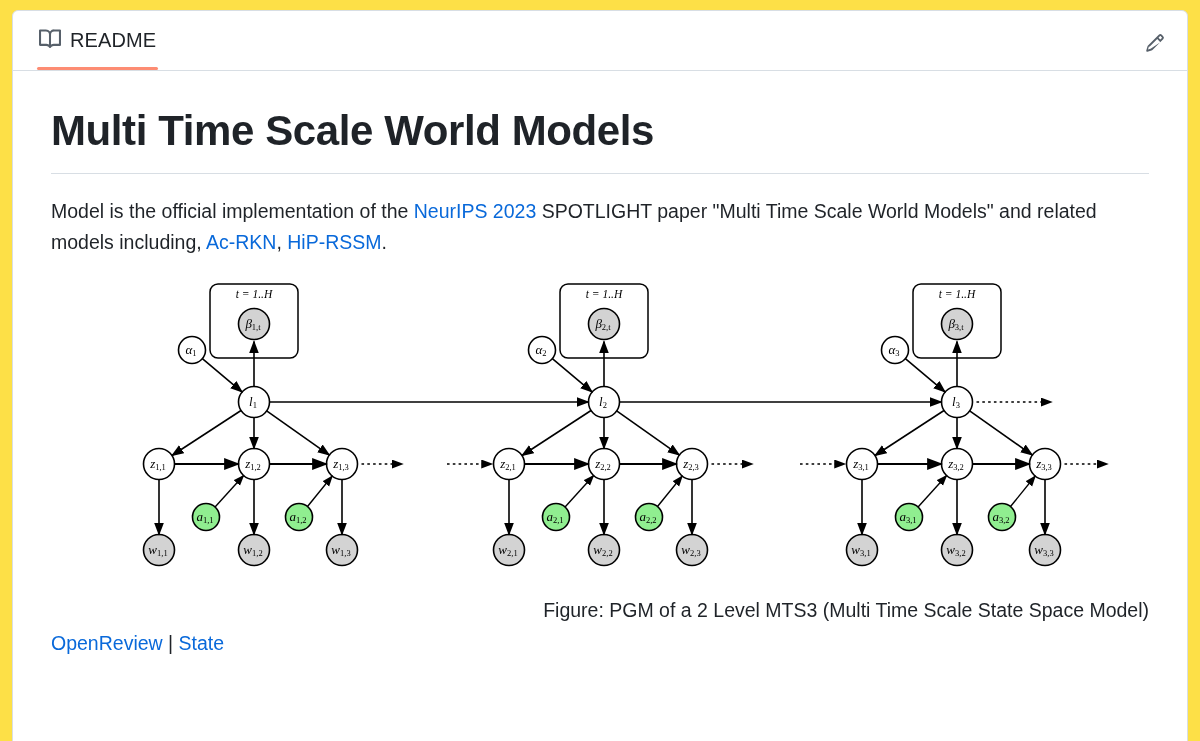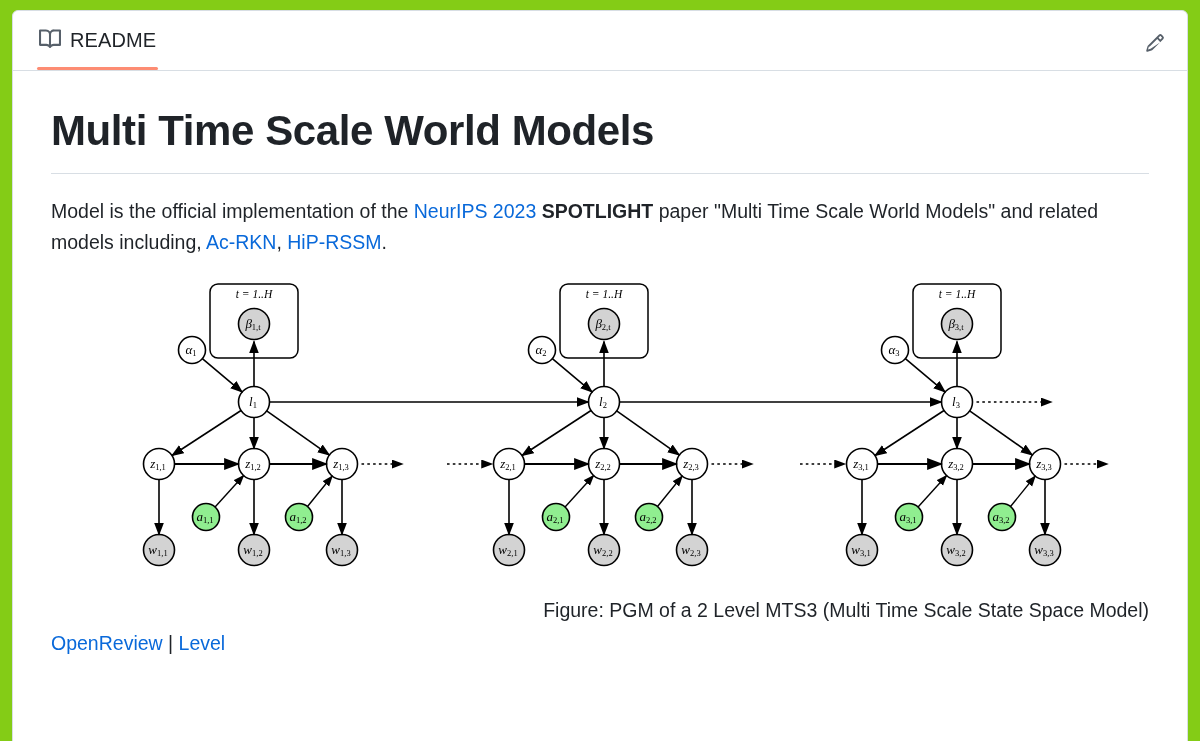--- a/index.html
+++ b/index.html
@@ -5,21 +5,21 @@
   * { box-sizing: border-box; }
   html, body {
     margin: 0; padding: 0;
     width: 1200px; height: 741px;
     background: #ffffff;
     font-family: "Liberation Sans", sans-serif;
   }
   #page {
     position: relative;
     width: 1200px; height: 741px;
-    background: #84cc16;
+    background: #fde047;
     overflow: hidden;
   }
   
   .panel {
     position: absolute;
     left: 12px; top: 10px;
     width: 1176px; height: 740px;
     border: 1px solid #d8dee4;
     border-radius: 6px;
     background: #ffffff;
@@ -83,21 +83,21 @@
     line-height: 1.58;
     color: #1f2328;
     margin: 22px 0 0 0;
     max-width: 1110px;
   }
   a.lnk {
     color: #0969da;
     text-underline-offset: 2px;
     cursor: pointer;
   }
-  .bold { font-weight: 700; }
+  .bold { font-weight: 400; }
   .figure-wrap { margin: 14px 0 0 0; text-align: right; }
   p.caption {
     font-size: 19.5px;
     line-height: 1.5;
     color: #1f2328;
     margin: 10px 0 0 0;
     text-align: right;
   }
   p.links-line {
     font-size: 19.5px;
@@ -329,17 +329,17 @@
               <line x1="297.5" y1="192" x2="336" y2="192" stroke="#000" stroke-width="1.5" stroke-dasharray="2.6,3.2" marker-end="url(#ahd)"></line>
               <line x1="383" y1="192" x2="425.5" y2="192" stroke="#000" stroke-width="1.5" stroke-dasharray="2.6,3.2" marker-end="url(#ahd)"></line>
               <line x1="647.5" y1="192" x2="686" y2="192" stroke="#000" stroke-width="1.5" stroke-dasharray="2.6,3.2" marker-end="url(#ahd)"></line>
               <line x1="736" y1="192" x2="778.5" y2="192" stroke="#000" stroke-width="1.5" stroke-dasharray="2.6,3.2" marker-end="url(#ahd)"></line>
               <line x1="1000.5" y1="192" x2="1041" y2="192" stroke="#000" stroke-width="1.5" stroke-dasharray="2.6,3.2" marker-end="url(#ahd)"></line>
             </g>
         </svg>
       </div>
 
       <p class="caption">Figure: PGM of a 2 Level MTS3 (Multi Time Scale State Space Model)</p>
-      <p class="links-line"><a class="lnk">OpenReview</a><span class="sep">&nbsp;|&nbsp;</span><a class="lnk">Level</a></p>
+      <p class="links-line"><a class="lnk">OpenReview</a><span class="sep">&nbsp;|&nbsp;</span><a class="lnk">State</a></p>
 
     </div>
   </div>
 </div>
 
 </body></html>

